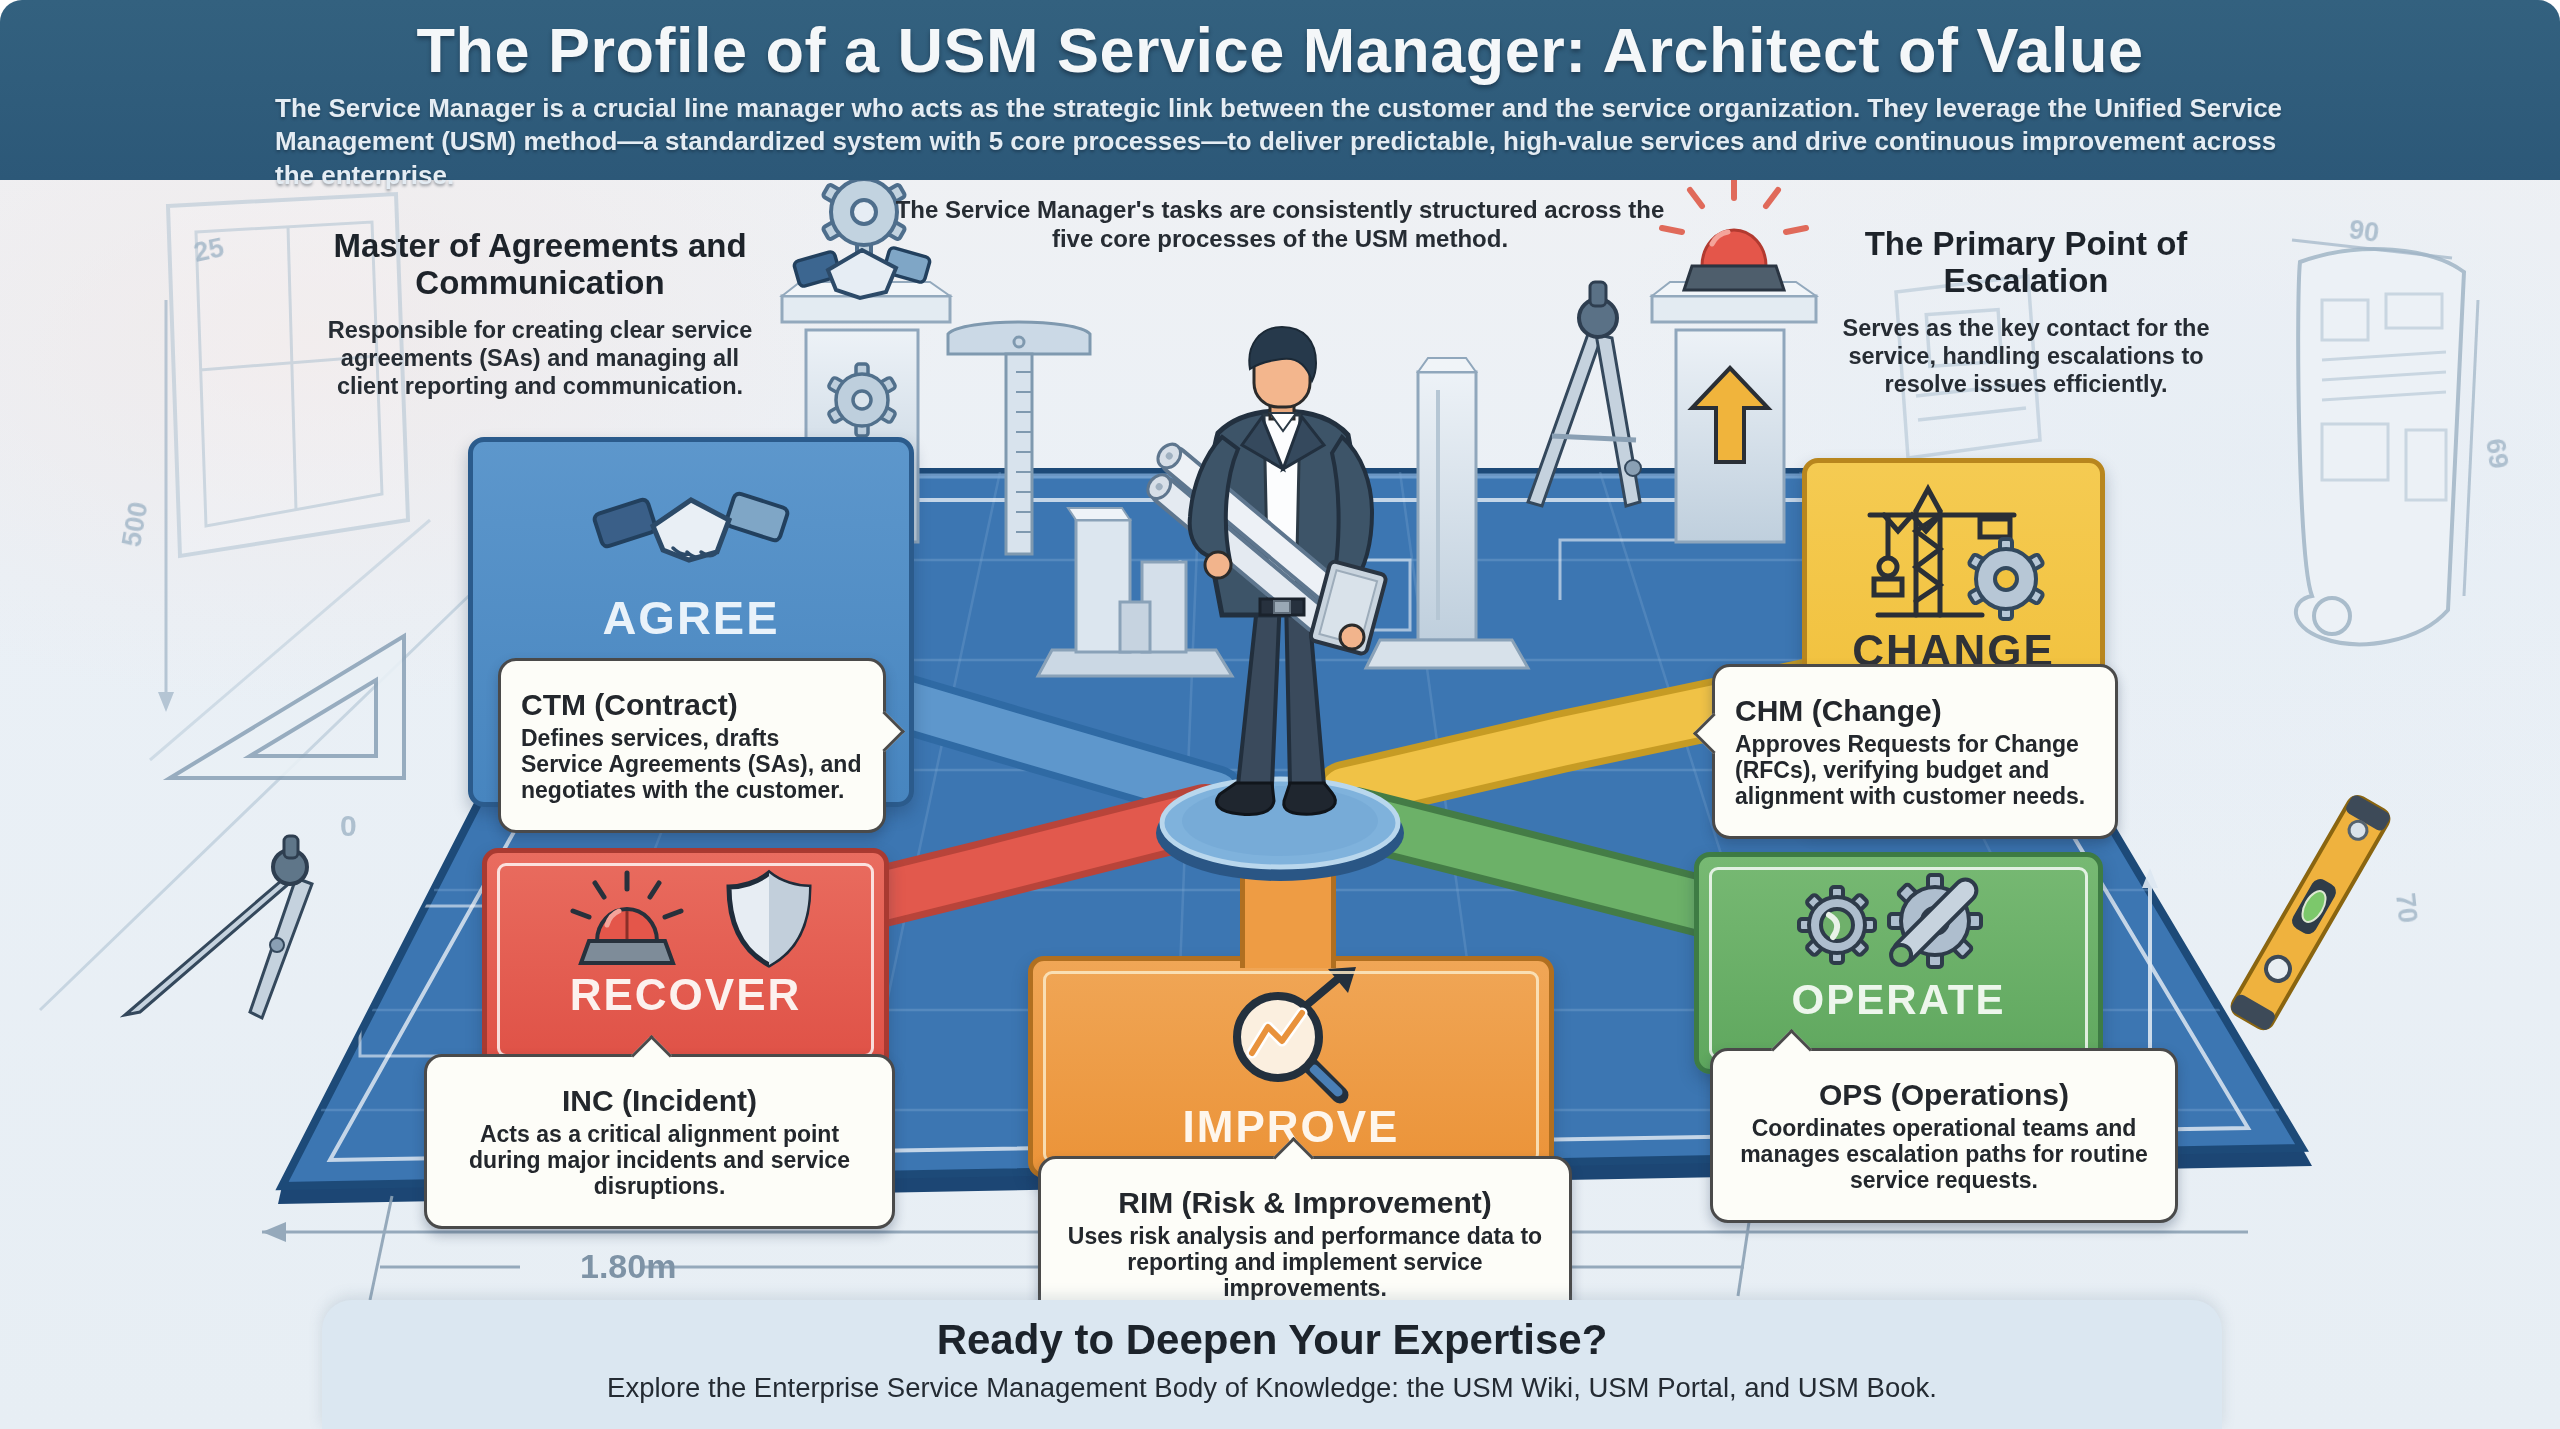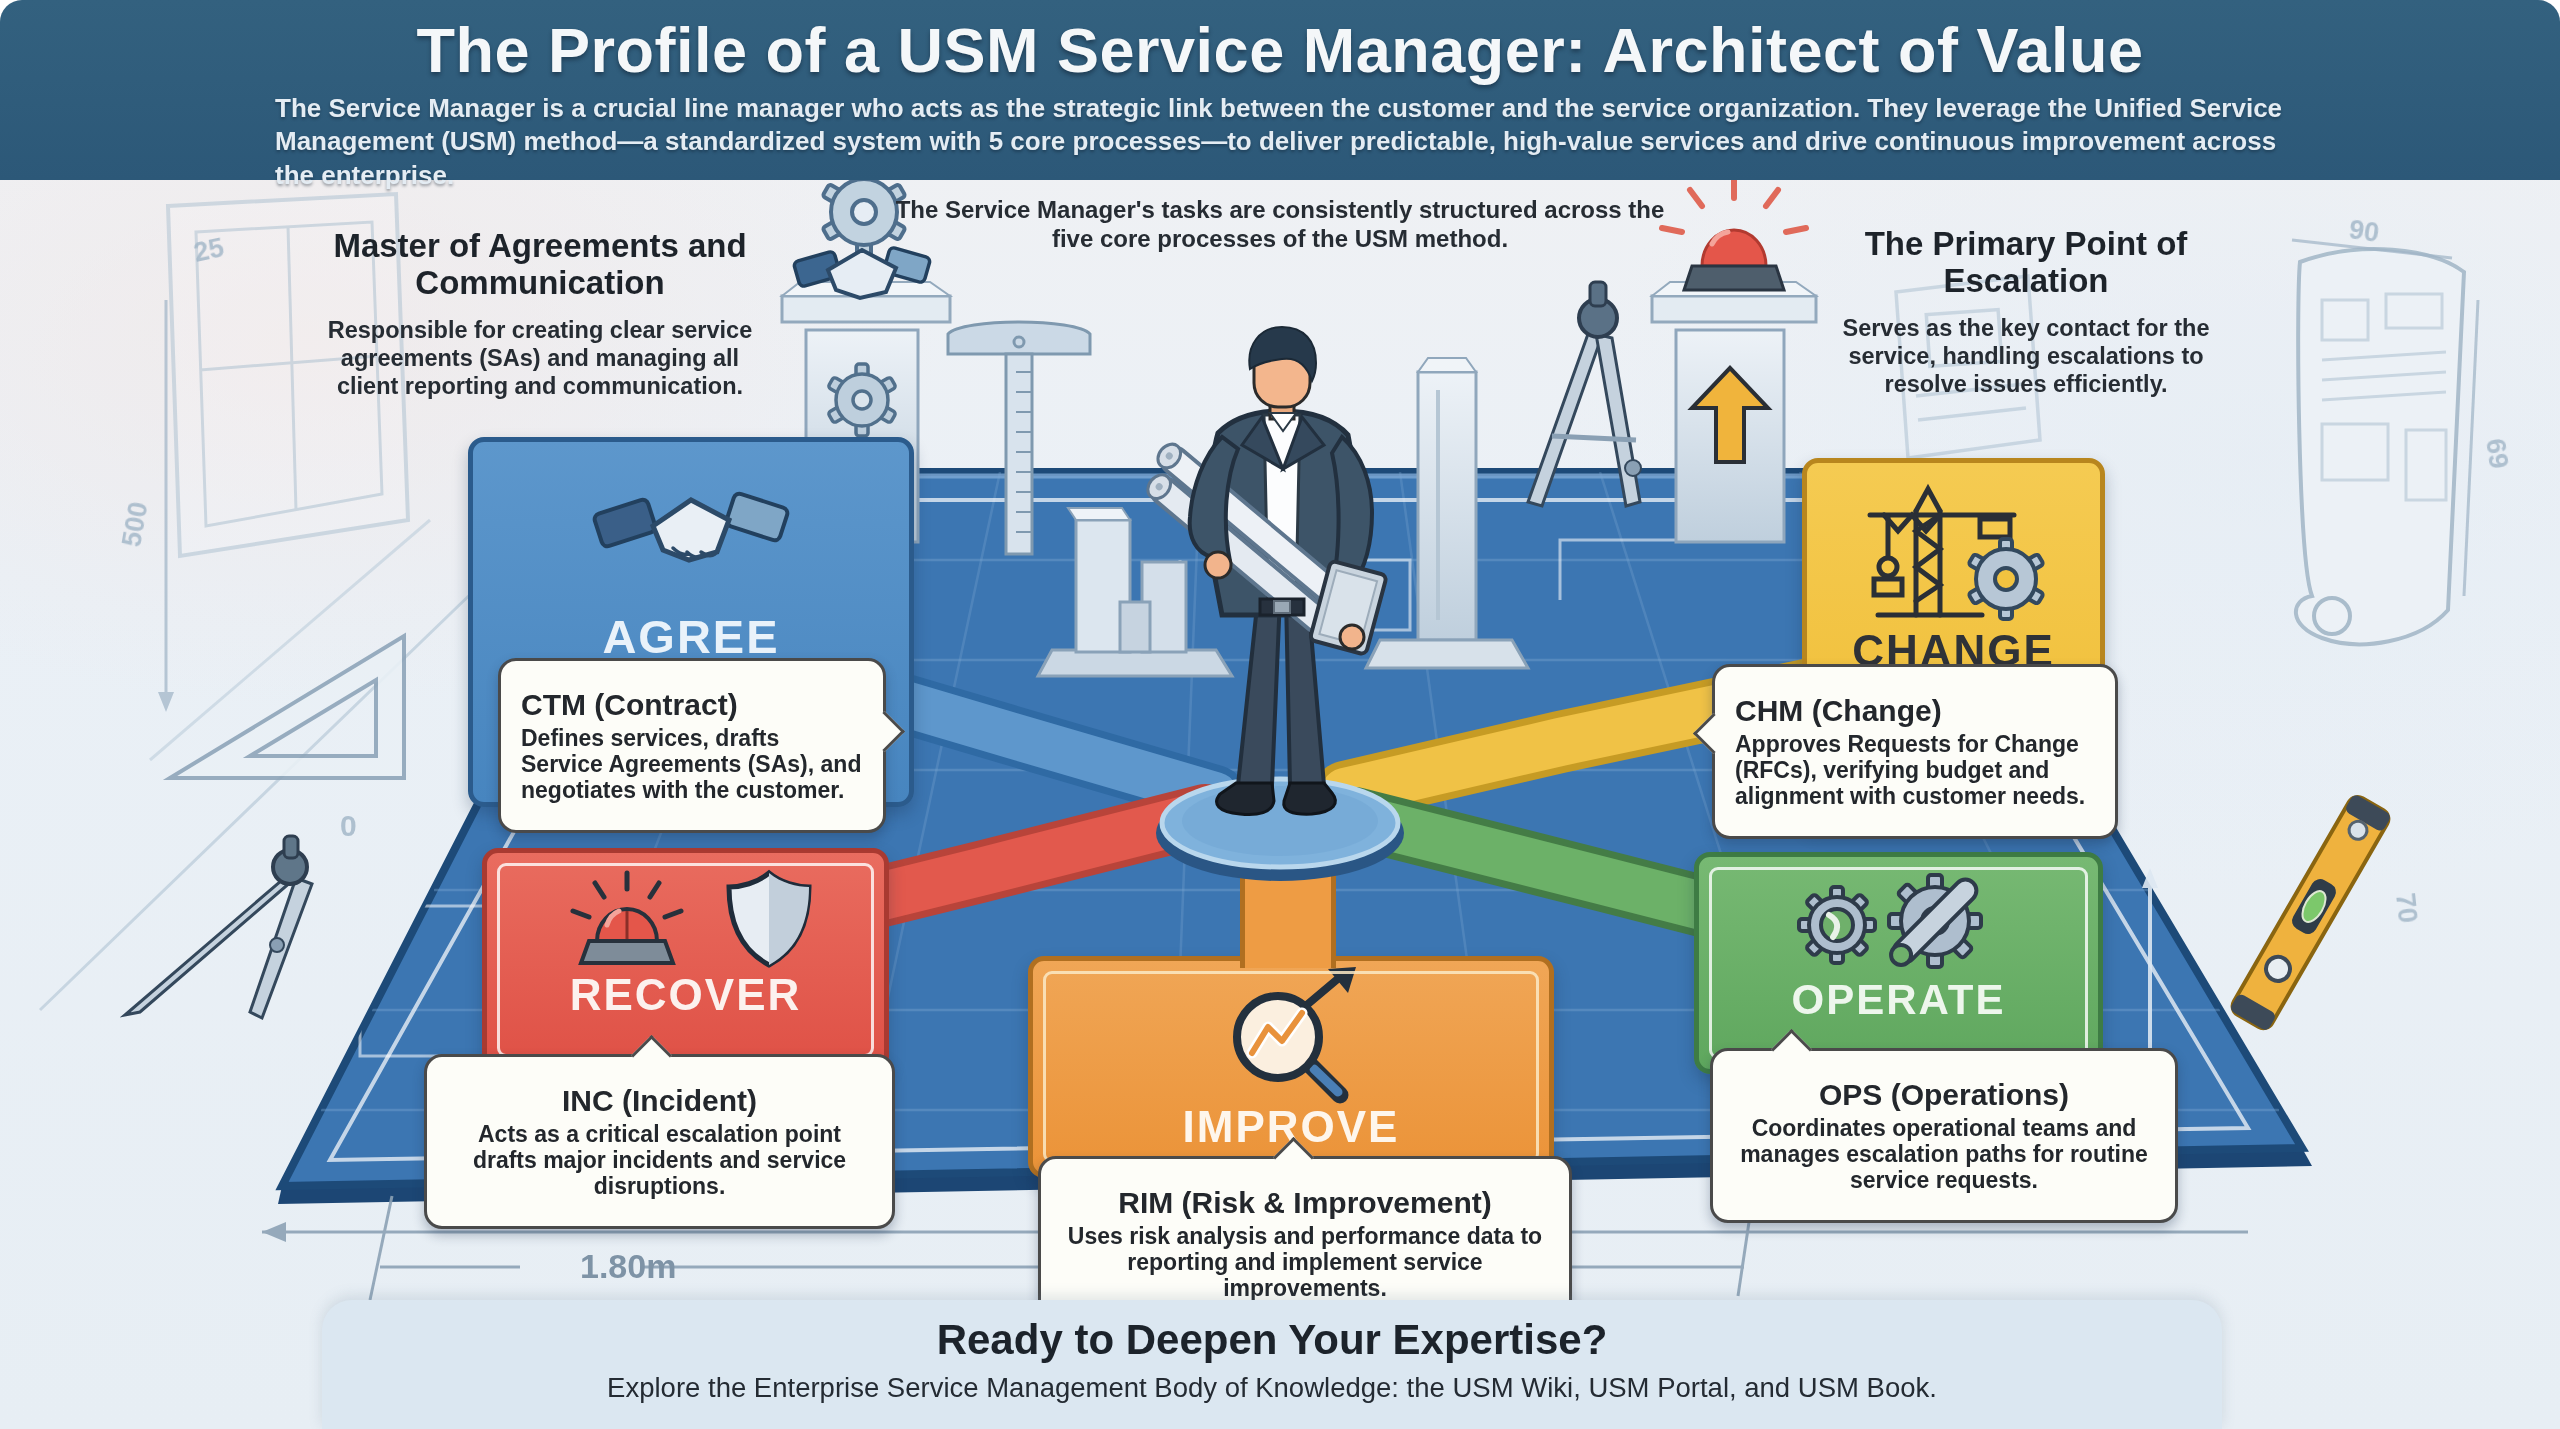--- a/index.html
+++ b/index.html
@@ -26,21 +26,21 @@
   #section-center{left:880px;top:186px;width:800px;}
   #section-center .s-title{font-size:34px;}
   #section-center .s-body{margin-top:10px;font-size:24px;}
   #section-right{left:1832px;top:226px;width:388px;}
   
   .block{position:absolute;z-index:3;border-radius:16px;display:flex;flex-direction:column;
     align-items:center;justify-content:flex-start;box-shadow:0 8px 16px rgba(25,45,75,.28);}
   .block .inset{position:absolute;inset:10px;border:3px solid rgba(255,255,255,.8);border-radius:9px;pointer-events:none;}
   .block-label{font-weight:800;letter-spacing:2px;line-height:1;}
   #block-agree{left:468px;top:437px;width:436px;height:360px;border:5px solid #2B5B8C;
-     background:linear-gradient(180deg,#5D97CC,#4785BF);gap:19px;}
+     background:linear-gradient(180deg,#5D97CC,#4785BF);}
   #block-agree .block-label{font-size:47px;color:#E9F2FA;margin-top:6px;}
   #block-change{left:1802px;top:458px;width:293px;height:358px;border:5px solid #B8861E;
      background:linear-gradient(180deg,#F5CB52,#EFBC33);}
   #block-change .block-label{font-size:44px;color:#2F3237;margin-top:4px;}
   #block-recover{left:482px;top:848px;width:397px;height:214px;border:5px solid #A93A31;
      background:linear-gradient(180deg,#E96C5F,#DF5146);}
   #block-recover .block-label{font-size:44px;color:#FCF1EE;margin-top:2px;}
   #block-improve{left:1028px;top:956px;width:516px;height:212px;border:5px solid #B06F20;
      background:linear-gradient(180deg,#F0A656,#EB9338);}
   #block-improve .inset{border-color:rgba(250,233,198,.85);}
@@ -465,21 +465,21 @@
     <div class="c-body">Defines services, drafts Service Agreements (SAs), and negotiates with the customer.</div>
   </div>
   <div class="callout" id="callout-chm">
     <span class="ptr ptr-left"></span>
     <div class="c-title">CHM (Change)</div>
     <div class="c-body">Approves Requests for Change (RFCs), verifying budget and alignment with customer needs.</div>
   </div>
   <div class="callout" id="callout-inc">
     <span class="ptr ptr-top"></span>
     <div class="c-title">INC (Incident)</div>
-    <div class="c-body">Acts as a critical escalation point drafts major incidents and service disruptions.</div>
+    <div class="c-body">Acts as a critical alignment point during major incidents and service disruptions.</div>
   </div>
   <div class="callout" id="callout-rim">
     <span class="ptr ptr-top"></span>
     <div class="c-title">RIM (Risk &amp; Improvement)</div>
     <div class="c-body">Uses risk analysis and performance data to reporting and implement service improvements.</div>
   </div>
   <div class="callout" id="callout-ops">
     <span class="ptr ptr-top"></span>
     <div class="c-title">OPS (Operations)</div>
     <div class="c-body">Coordinates operational teams and manages escalation paths for routine service requests.</div>

